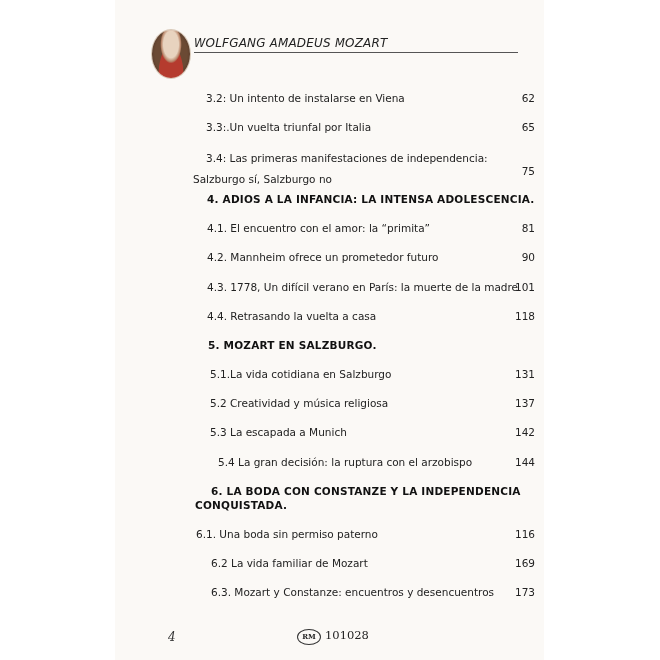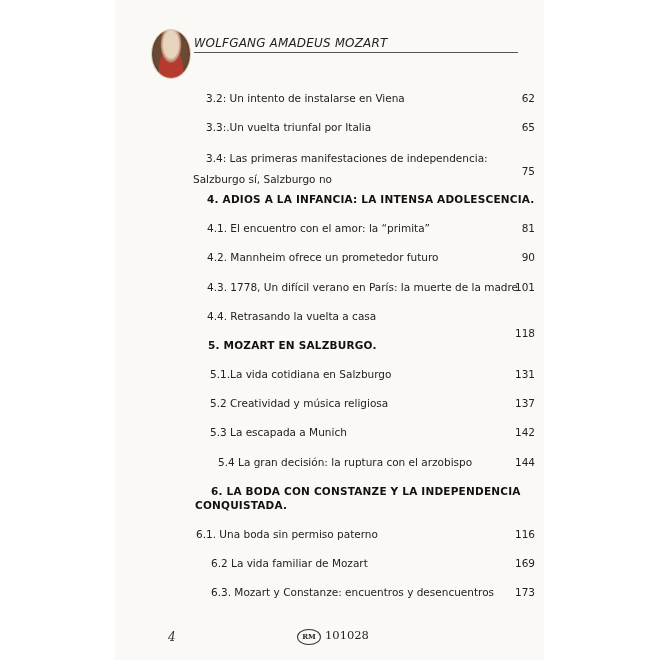--- a/index.html
+++ b/index.html
@@ -47,21 +47,21 @@
 <div class="toc-entry" style="left:207px; top:222px;">4.1. El encuentro con el amor: la “primita”</div>
 <div class="toc-page" style="top:222px;">81</div>
 
 <div class="toc-entry" style="left:207px; top:251px;">4.2. Mannheim ofrece un prometedor futuro</div>
 <div class="toc-page" style="top:251px;">90</div>
 
 <div class="toc-entry" style="left:207px; top:281px;">4.3. 1778, Un difícil verano en París: la muerte de la madre</div>
 <div class="toc-page" style="top:281px;">101</div>
 
 <div class="toc-entry" style="left:207px; top:310px;">4.4. Retrasando la vuelta a casa</div>
-<div class="toc-page" style="top:310px;margin-top:17px;">118</div>
+<div class="toc-page" style="top:310px;">118</div>
 
 <div class="toc-heading" style="left:208px; top:339px;">5. MOZART EN SALZBURGO.</div>
 
 <div class="toc-entry" style="left:210px; top:368px;">5.1.La vida cotidiana en Salzburgo</div>
 <div class="toc-page" style="top:368px;">131</div>
 
 <div class="toc-entry" style="left:210px; top:397px;">5.2 Creatividad y música religiosa</div>
 <div class="toc-page" style="top:397px;">137</div>
 
 <div class="toc-entry" style="left:210px; top:426px;">5.3 La escapada a Munich</div>

